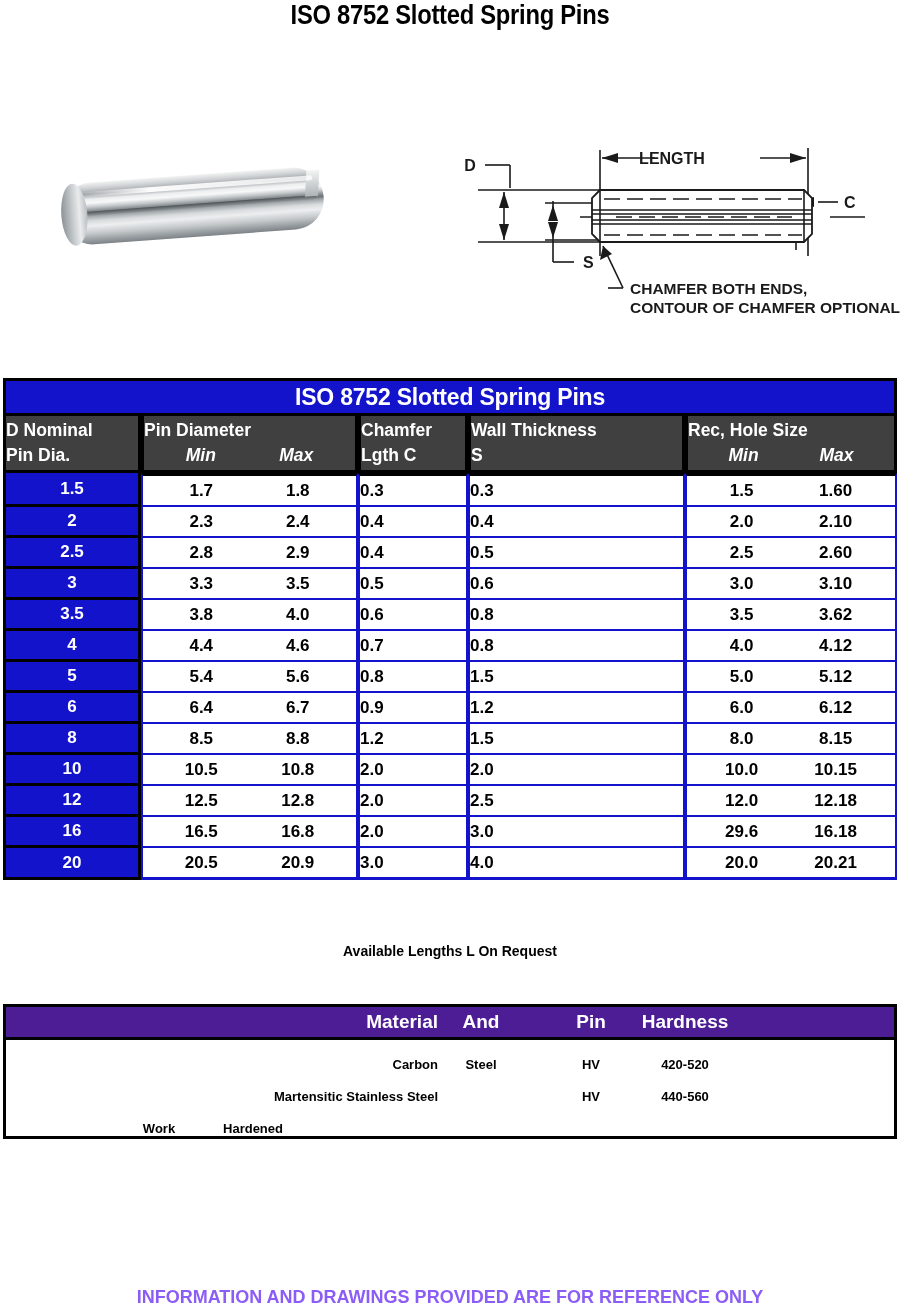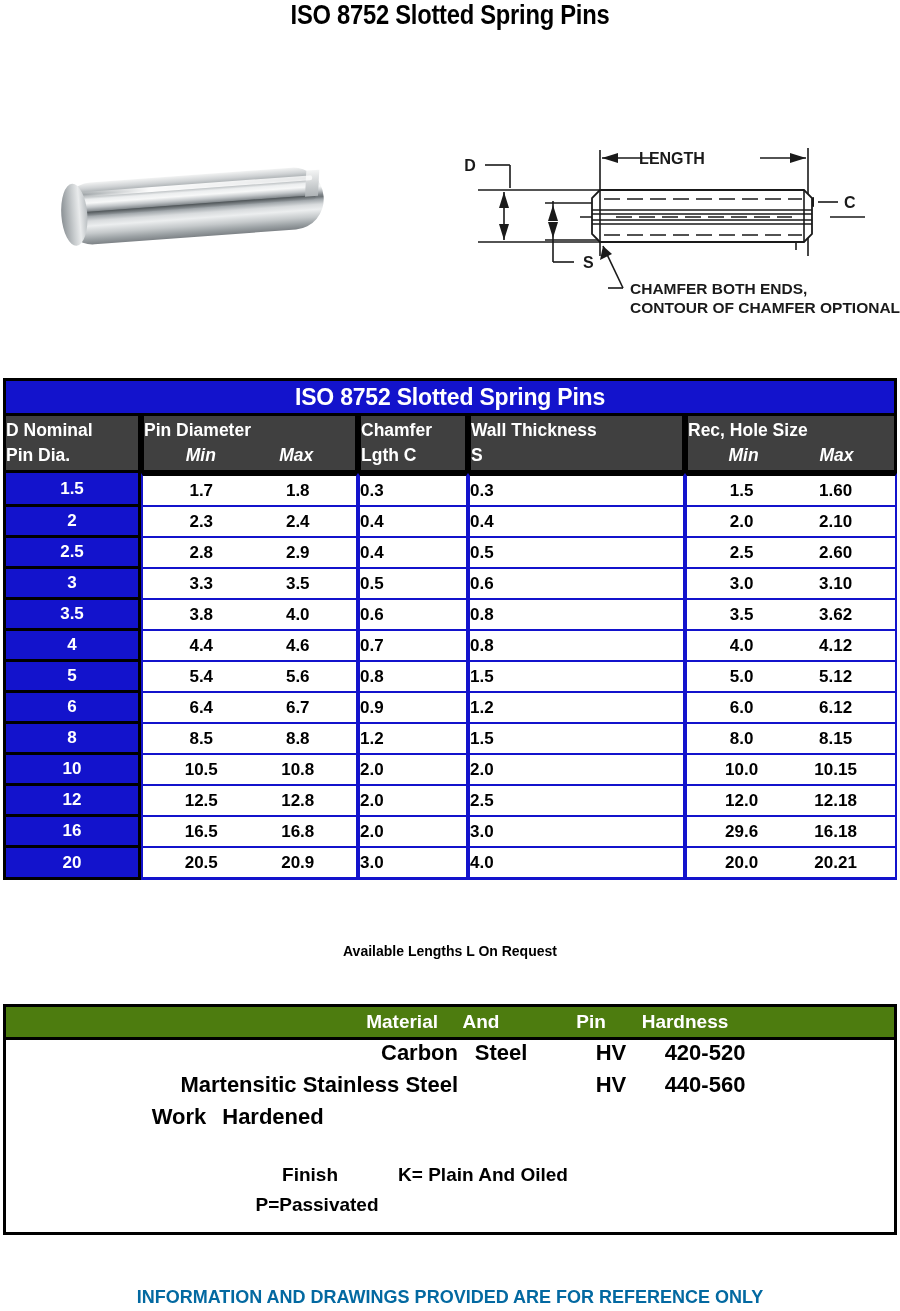--- a/index.html
+++ b/index.html
@@ -203,38 +203,37 @@
   #material-table {
     position: absolute;
     left: 3px;
     top: 1004px;
     width: 894px;
     border: 3px solid #000000;
     background: #ffffff;
     box-sizing: border-box;
   }
   #material-header {
-    background: #4d7c0f;
+    background: #4c1d95;
     color: #ffffff;
     height: 30px;
     display: flex;
     align-items: center;
     border-bottom: 3px solid #000000;
     font-size: 19px;
     font-weight: bold;
     font-family: "Liberation Sans Narrow", "Liberation Sans", sans-serif;
   }
   .mat-row {
     display: flex;
-    align-items: flex-start;
+    align-items: flex-end;
     height: 32px;
-    font-size: 22px;
-    font-weight: bold;
-    font-family: "Liberation Sans Narrow", "Liberation Sans", sans-serif;
-    padding-left: 20px;
+    font-size: 13px;
+    font-weight: bold;
+    font-family: "Liberation Sans Narrow", "Liberation Sans", sans-serif;
   }
   .col-mat   { width: 432px; text-align: right; }
   .col-and   { width: 86px;  text-align: center; }
   .col-pin   { width: 58px;  text-align: center; margin-left: 38px; }
   .col-hard  { width: 130px; text-align: center; }
 
   #finish-block {
     height: 96px;
     position: relative;
   }
@@ -258,21 +257,21 @@
     font-family: "Liberation Sans Narrow", "Liberation Sans", sans-serif;
   }
 
   
   #footer-note {
     position: absolute;
     top: 1287px;
     left: 0;
     width: 900px;
     text-align: center;
-    color: #0369a1;
+    color: #8b5cf6;
     font-size: 18px;
     font-weight: bold;
     font-family: "Liberation Sans Narrow", "Liberation Sans", sans-serif;
   }
 </style>
 </head>
 <body>
 
 <div id="page-title">ISO 8752 Slotted Spring Pins</div>
 
@@ -661,22 +660,15 @@
     <div class="col-hard">440-560</div>
   </div>
 
   <div class="mat-row">
     <div class="col-and"></div>
     <div class="col-pin">Work</div>
     <div class="col-hard">Hardened</div>
   </div>
 </div>
 
-  <div id="finish-block">
-    <div class="finish-line1">
-      <div class="finish-label">Finish</div>
-      <div class="finish-value">K= Plain And Oiled</div>
-    </div>
-    <div class="finish-line2">P=Passivated</div>
-  </div>
 </div>
 
 <div id="footer-note">INFORMATION AND DRAWINGS PROVIDED ARE FOR REFERENCE ONLY</div>
 
 </body></html>

